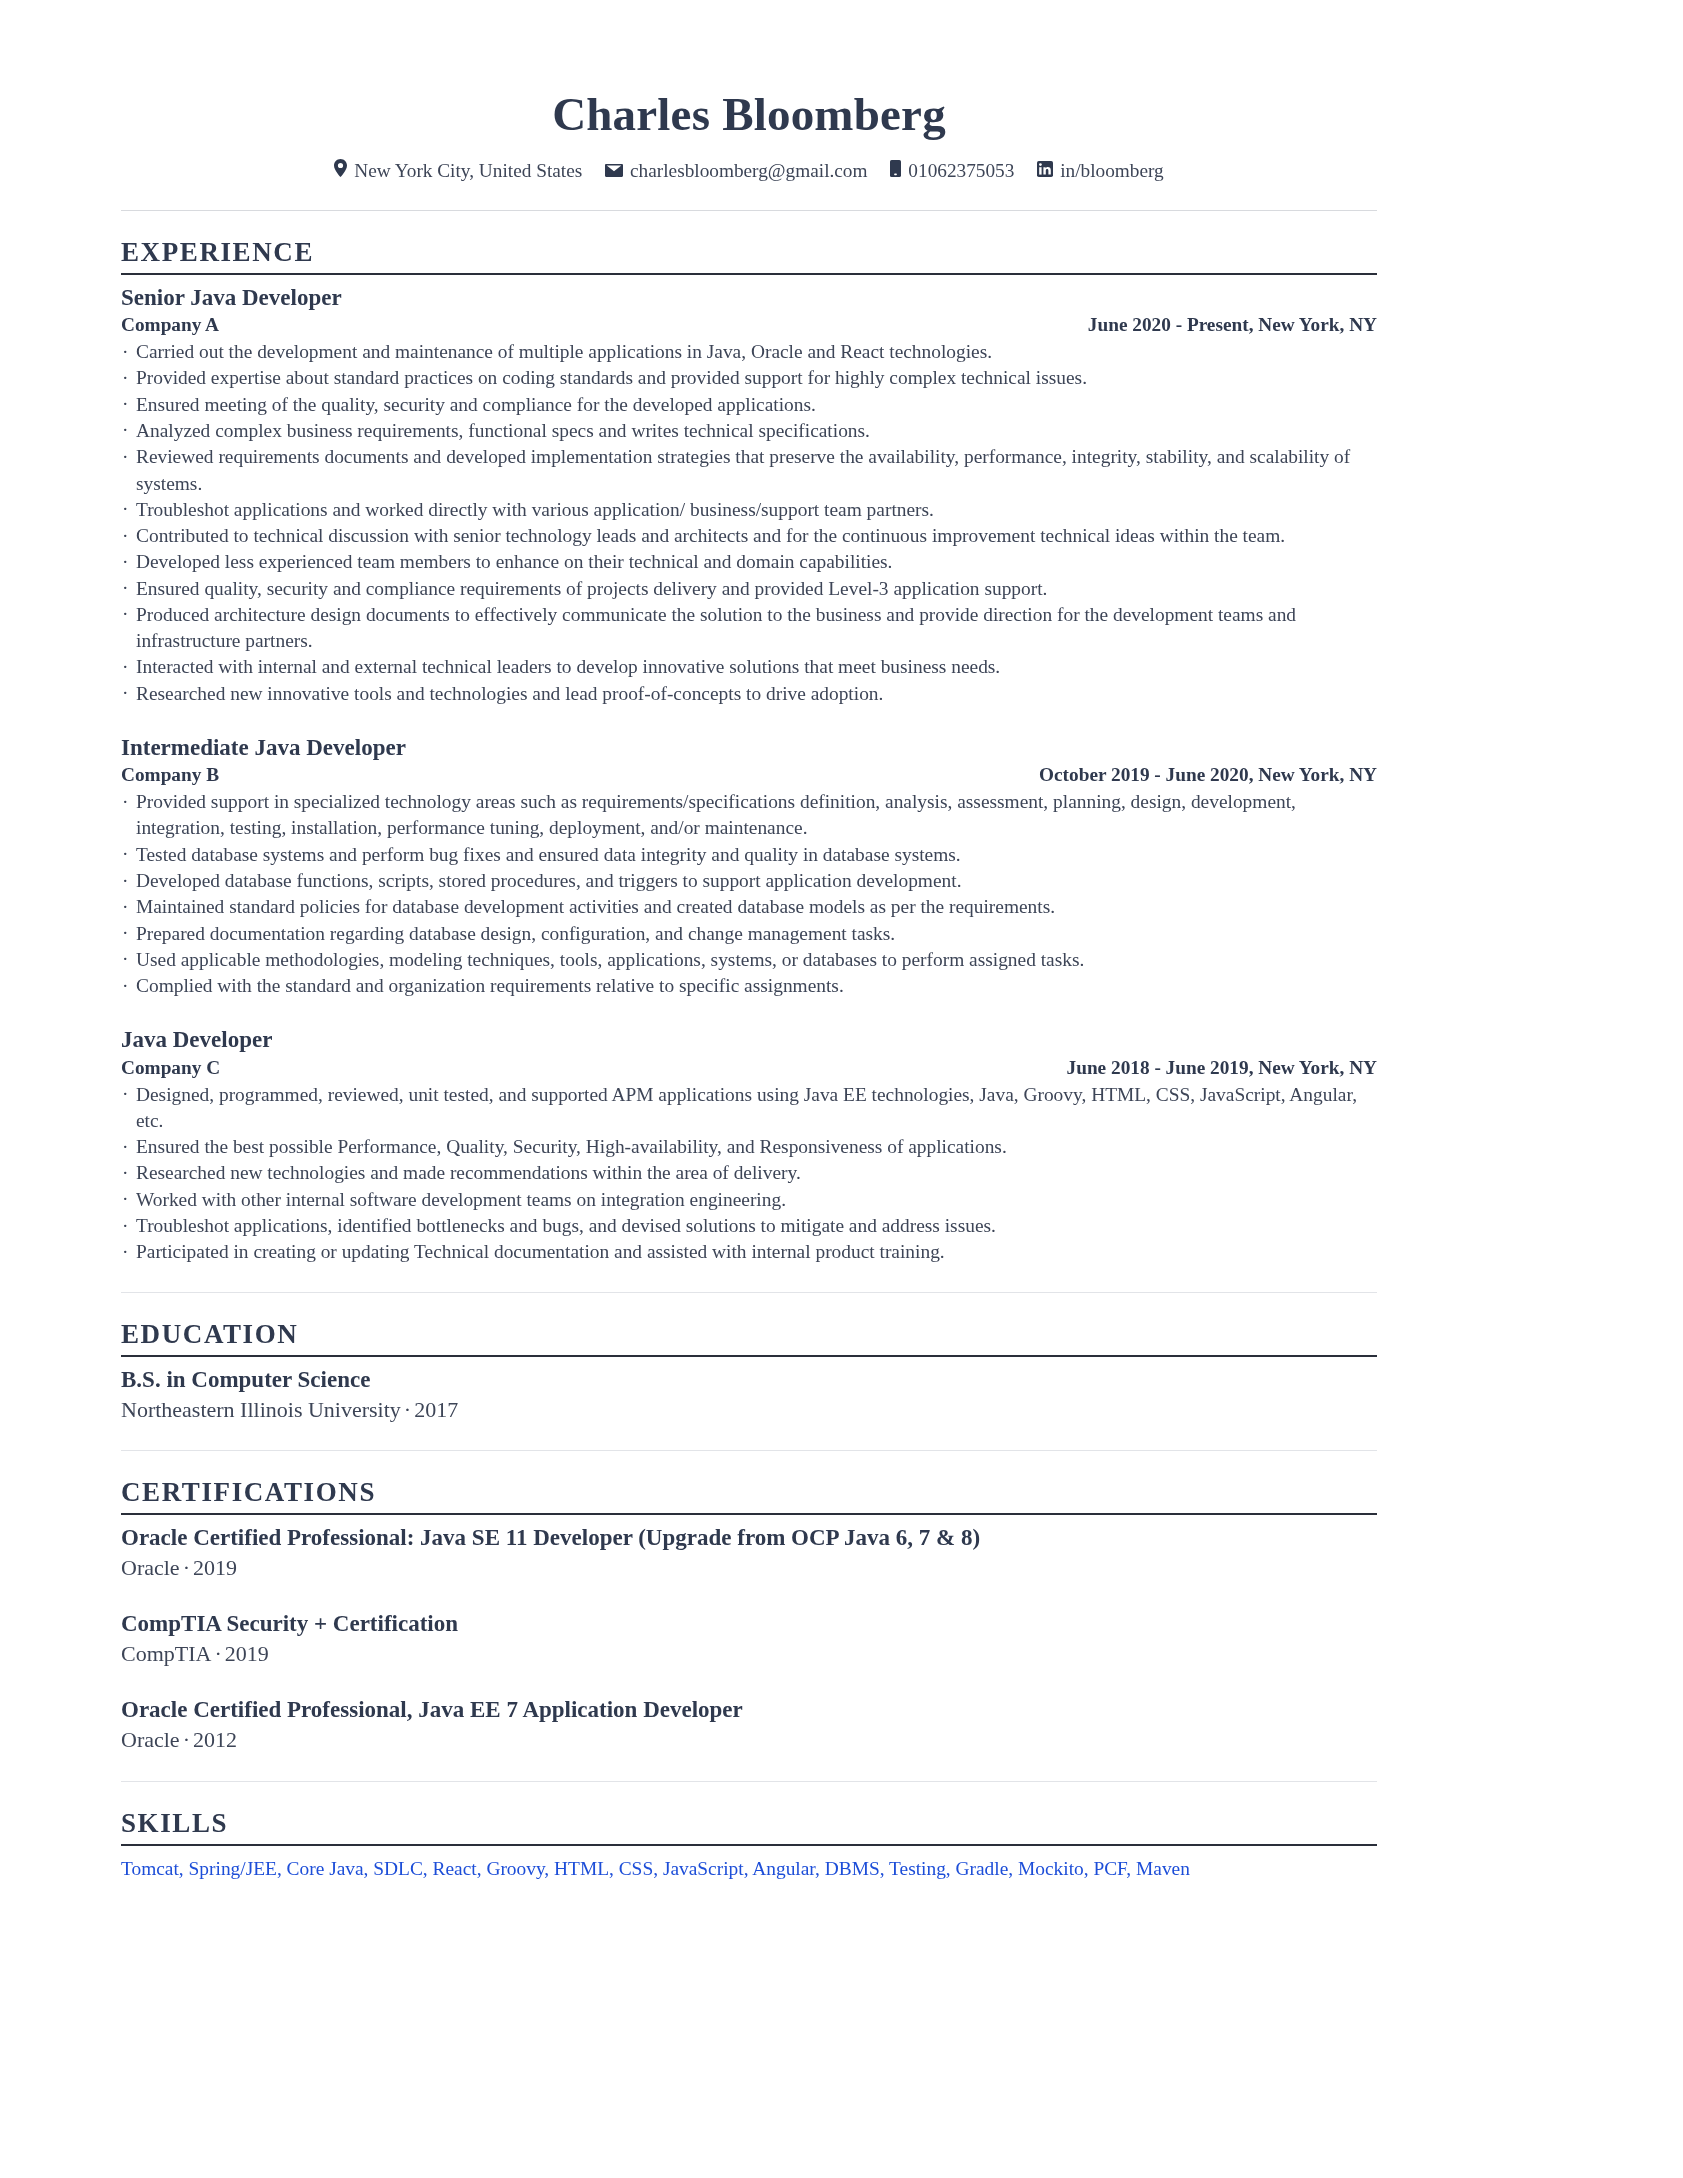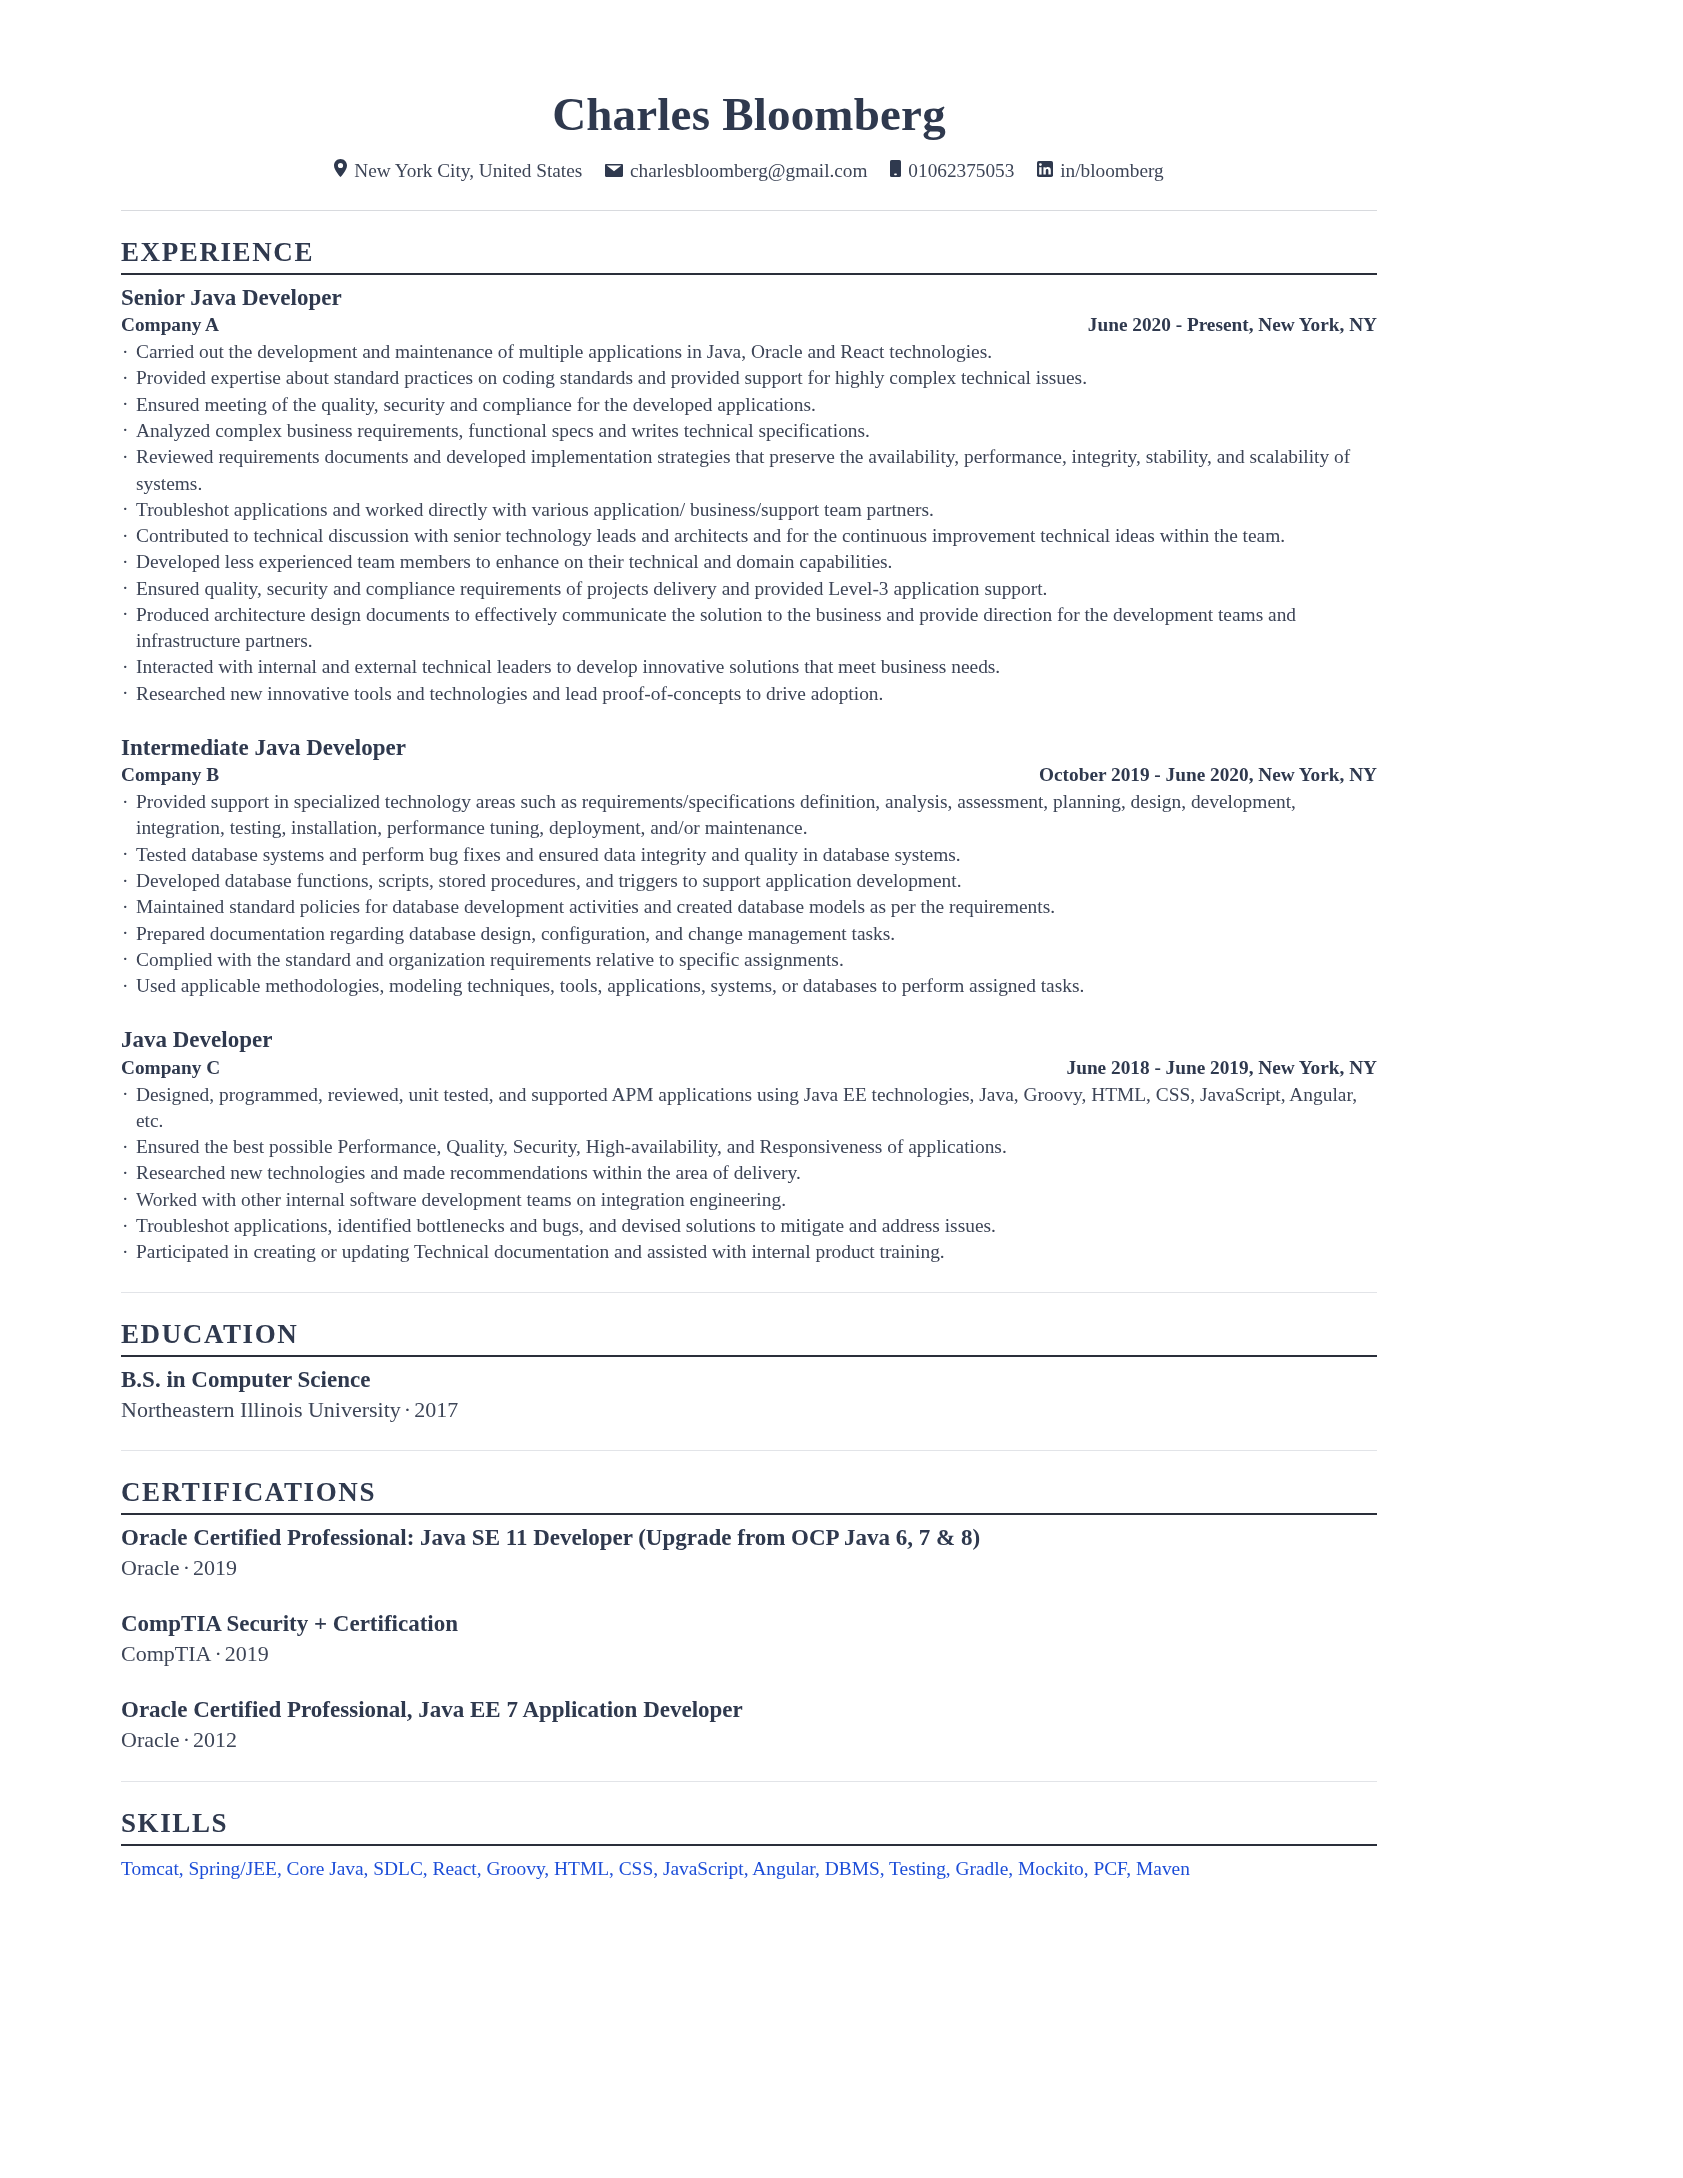--- a/index.html
+++ b/index.html
@@ -240,22 +240,22 @@
         <div class="entry-meta">
           <span class="entry-org">Company B</span>
           <span class="entry-dates">October 2019 - June 2020, New York, NY</span>
         </div>
         <ul class="bullets">
           <li>Provided support in specialized technology areas such as requirements/specifications definition, analysis, assessment, planning, design, development, integration, testing, installation, performance tuning, deployment, and/or maintenance.</li>
           <li>Tested database systems and perform bug fixes and ensured data integrity and quality in database systems.</li>
           <li>Developed database functions, scripts, stored procedures, and triggers to support application development.</li>
           <li>Maintained standard policies for database development activities and created database models as per the requirements.</li>
           <li>Prepared documentation regarding database design, configuration, and change management tasks.</li>
+          <li>Used applicable methodologies, modeling techniques, tools, applications, systems, or databases to perform assigned tasks.</li>
           <li>Complied with the standard and organization requirements relative to specific assignments.</li>
-          <li>Used applicable methodologies, modeling techniques, tools, applications, systems, or databases to perform assigned tasks.</li>
         </ul>
       </div>
 
       <div class="entry">
         <div class="entry-title">Java Developer</div>
         <div class="entry-meta">
           <span class="entry-org">Company C</span>
           <span class="entry-dates">June 2018 - June 2019, New York, NY</span>
         </div>
         <ul class="bullets">

